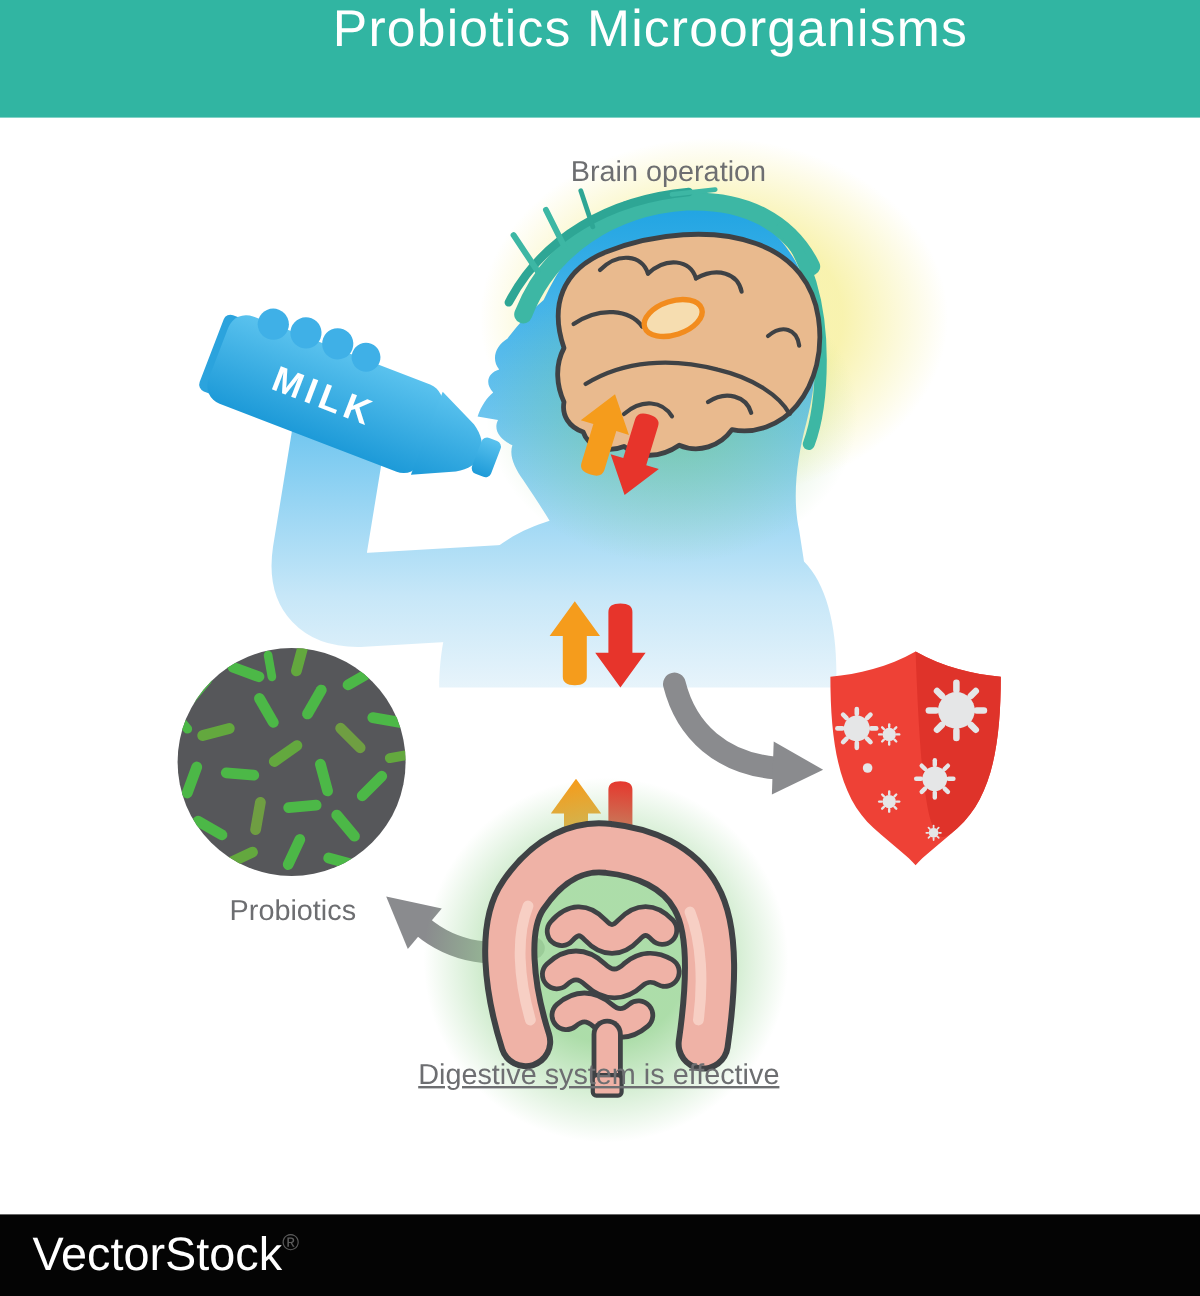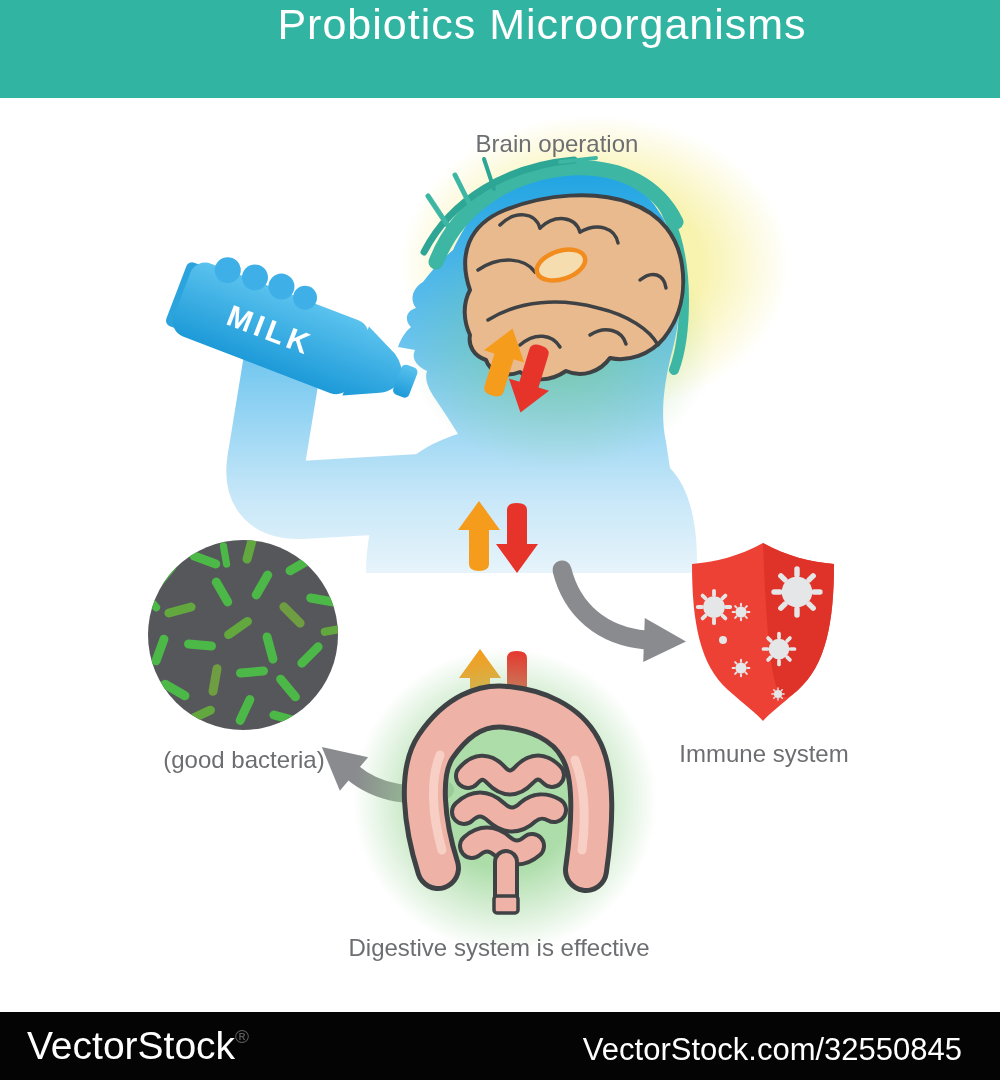--- a/index.html
+++ b/index.html
@@ -260,25 +260,23 @@
 
       <path d="M 442,850 C 432,815 430,780 440,755" stroke="#f7d2c8" stroke-width="9" opacity="0.9"></path>
       <path d="M 575,760 C 585,785 586,820 582,850" stroke="#f7d2c8" stroke-width="9" opacity="0.9"></path>
     </g>
   </g>
 </svg>
 
 <div class="lbl" style="left:557px; top:128px;">Brain operation</div>
 
 <div class="lbl" style="left:244px; top:744px;">
-  <div>(good bacteria)</div>
+  <div>Probiotics</div>
 </div>
 
 <div class="lbl" style="left:764px; top:738px;">
-  <div>Immune system</div>
-</div>
-
-<div class="lbl" style="left:499px; top:932px;">Digestive system is effective</div>
+</div>
+
+<div class="lbl" style="left:499px; top:880px;text-decoration:underline;">Digestive system is effective</div>
 
 <div class="watermark">
   <div class="wm-brand"><span>VectorStock</span><span class="wm-reg">®</span></div>
-  <div class="wm-ref">VectorStock.com/32550845</div>
 </div>
 
 </body></html>

